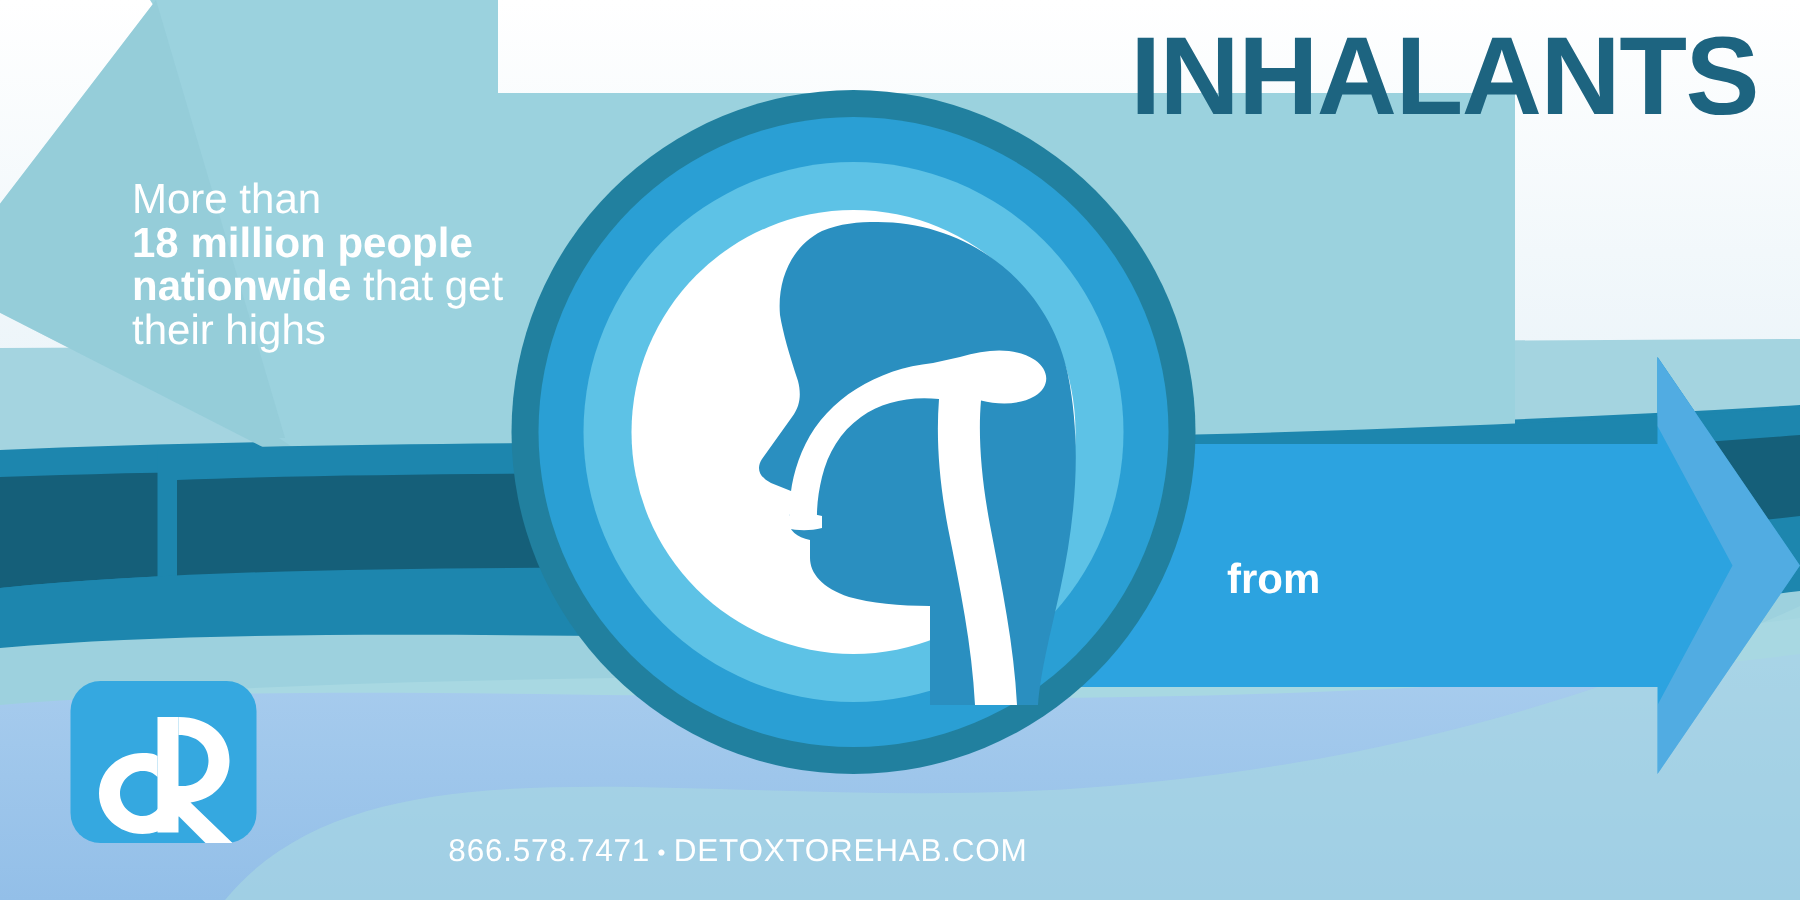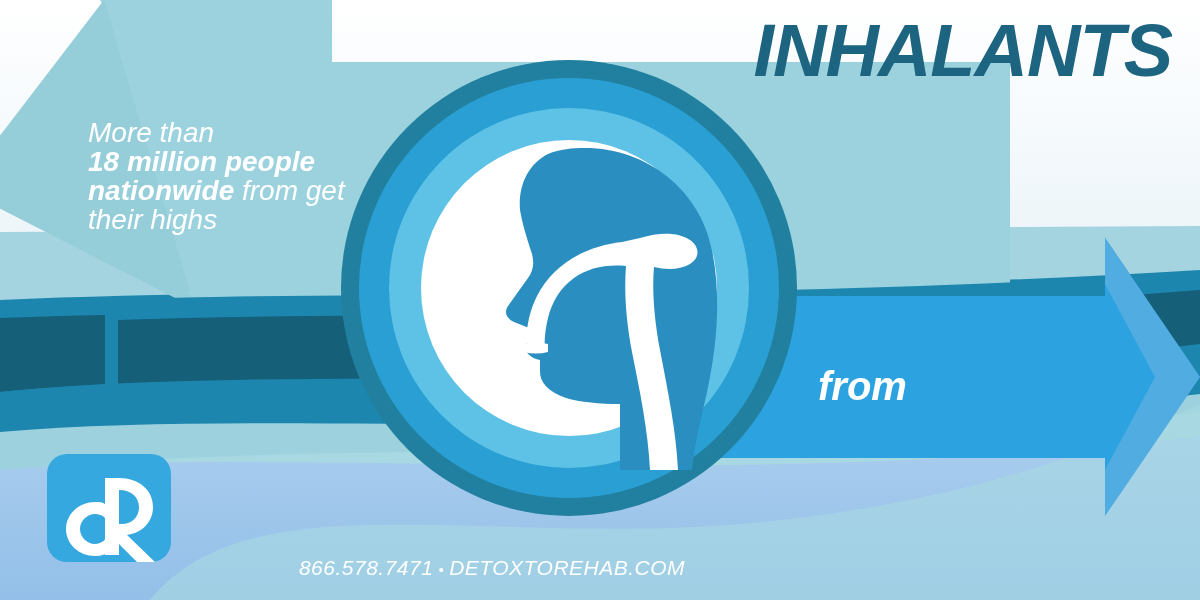--- a/index.html
+++ b/index.html
@@ -10,21 +10,20 @@
   }
   body {
     font-family: "Liberation Sans", sans-serif;
   }
   #poster {
     position: relative;
     width: 1200px;
     height: 600px;
     overflow: hidden;
     background: #eef5fa;
-    font-style: italic;
   }
   #poster svg.layer {
     position: absolute;
     left: 0;
     top: 0;
     width: 1200px;
     height: 600px;
   }
 
   
@@ -49,21 +48,21 @@
     line-height: 29px;
     color: #ffffff;
   }
   .left-stat .reg { font-weight: normal; }
   .left-stat .bold { font-weight: bold; margin-top: 12px; }
 
   .right-copy {
     position: absolute;
     left: 818px;
     top: 363px;
-    font-size: 40px;
+    font-size: 28px;
     line-height: 46px;
     font-weight: bold;
     color: #ffffff;
     white-space: nowrap;
   }
 
   .footer-contact {
     position: absolute;
     left: 0;
     top: 556px;
@@ -204,21 +203,21 @@
         <path d="M 524,344 C 532,342 540,342 548,344 L 548,352 C 540,354 532,354 524,352 Z"></path>
       </g>
     </g>
   </svg>
 
   <div class="headline">INHALANTS</div>
 
   <div class="left-stat">
     <span class="reg">More than</span><br>
     <span class="bold">18 million people</span><br>
-    <span class="bold">nationwide</span><span class="reg"> from get</span><br>
+    <span class="bold">nationwide</span><span class="reg"> that get</span><br>
     <span class="reg">their highs</span>
   </div>
 
   <div class="right-copy">
     <span>from</span><br>
   </div>
 
   <div class="footer-contact">
     <span>866.578.7471</span><span class="dot">•</span><span>DETOXTOREHAB.COM</span>
   </div>

